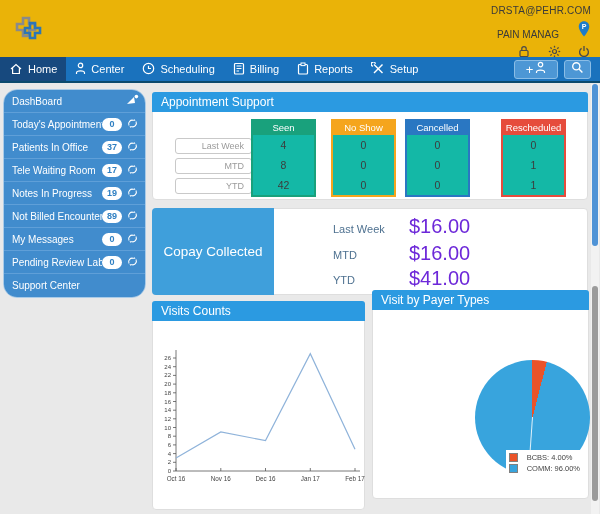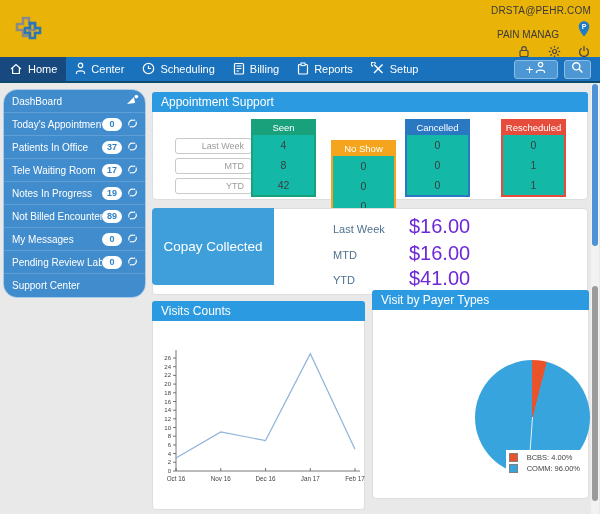--- a/index.html
+++ b/index.html
@@ -47,21 +47,21 @@
   .panel-visits { left:152px; top:301px; width:213px; height:209px; }
   .panel-payer  { left:372px; top:290px; width:217px; height:209px; }
   
   .rl-box { position:absolute; left:22px; width:77px; height:16px; border:1px solid #c9c9c9; border-radius:3px;
             background:#fff; font-size:9px; color:#9b9b9b; text-align:right; line-height:15px; padding-right:7px; }
   .stat-card { position:absolute; top:26px; width:65px; height:78px; border:2px solid #999; border-radius:0; background:#14b8a6; overflow:hidden; }
   .stat-card-header { height:14px; color:#fff; font-size:9.5px; text-align:center; line-height:14px; }
   .stat-val { height:20px; text-align:center; font-size:10.5px; color:#3c3c3c; line-height:20px; }
   .stat-val:first-of-type { margin-top:4px; }
   
-  .copay-box { position:absolute; left:-1px; top:-1px; width:122px; height:77px; background:#3f9fdb;
+  .copay-box { position:absolute; left:-1px; top:-1px; width:122px; height:87px; background:#3f9fdb;
                border-radius:4px 0 0 4px; display:flex; align-items:center; justify-content:center;
                color:#fff; font-size:13.5px; }
   .copay-label { position:absolute; left:180px; font-size:11px; color:#4e7190; }
   .copay-value { position:absolute; left:256px; font-size:20px; color:#6d28d9; }
   
   .line-chart-wrap { position:absolute; left:2px; top:36px; width:210px; height:170px; }
   .pie { position:absolute; left:102px; top:69px; width:115px; height:115px; border-radius:50%; }
   .pie-seam { position:absolute; left:159px; top:126px; width:1px; height:57px;
               background:rgba(255,255,255,.85); transform:rotate(4deg); transform-origin:top center; }
   .legend { position:absolute; right:5px; top:159px; background:#fff; padding:2px 3px; }
@@ -309,21 +309,21 @@
   <div class="rl-box" style="top:45px;">Last Week</div>
   <div class="rl-box" style="top:65px;">MTD</div>
   <div class="rl-box" style="top:85px;">YTD</div>
 
   <div class="stat-card" style="left: 98px; border-color: rgb(25, 161, 124);">
     <div class="stat-card-header" style="background: rgb(25, 161, 124);">Seen</div>
     <div class="stat-val">4</div>
     <div class="stat-val">8</div>
     <div class="stat-val">42</div>
   </div>
-  <div class="stat-card" style="left: 178px; border-color: rgb(245, 165, 29); margin-top: 21px;">
+  <div class="stat-card" style="left: 178px; border-color: rgb(245, 165, 29);">
     <div class="stat-card-header" style="background: rgb(245, 165, 29);">No Show</div>
     <div class="stat-val">0</div>
     <div class="stat-val">0</div>
     <div class="stat-val">0</div>
   </div>
   <div class="stat-card" style="left: 252px; border-color: rgb(42, 119, 194);">
     <div class="stat-card-header" style="background: rgb(42, 119, 194);">Cancelled</div>
     <div class="stat-val">0</div>
     <div class="stat-val">0</div>
     <div class="stat-val">0</div>

